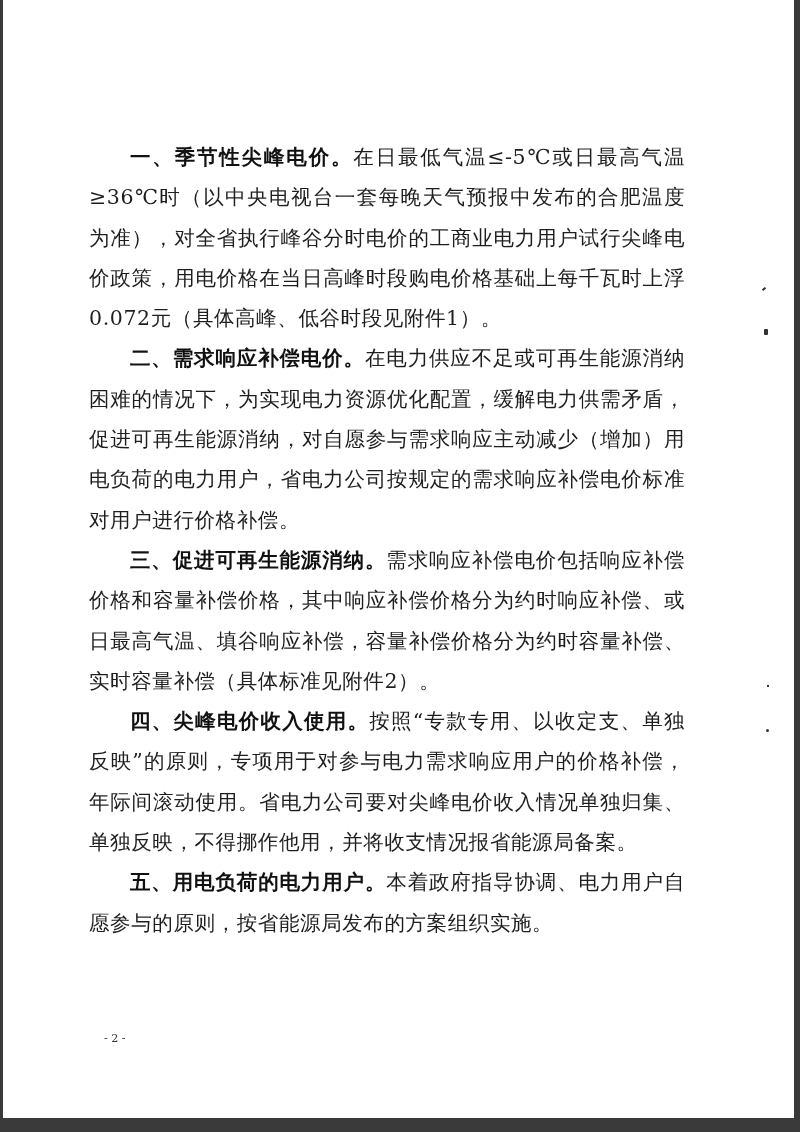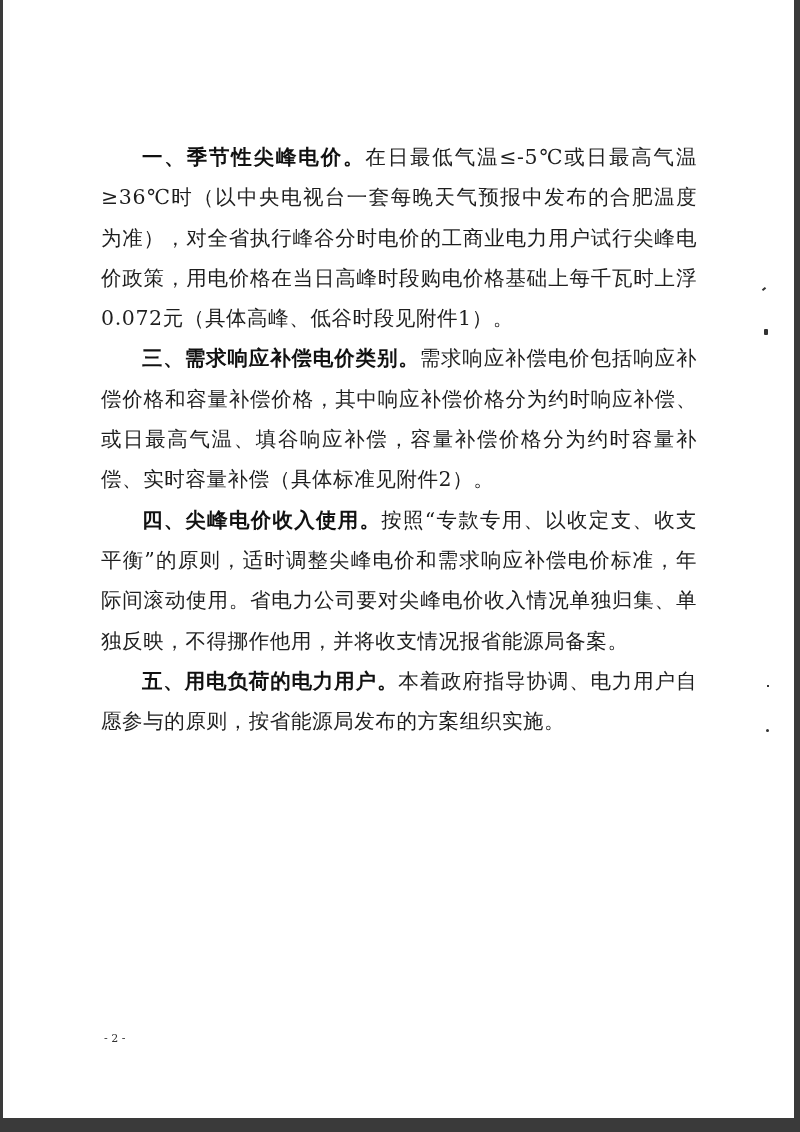--- a/index.html
+++ b/index.html
@@ -11,21 +11,21 @@
     font-family: "DejaVu Serif", "Liberation Serif", serif;
   }
   .page {
     position: absolute;
     left: 3px; top: 0;
     width: 791px; height: 1118px;
     background: #ffffff;
   }
   .content {
     position: absolute;
-    left: 98px; top: 137px;
+    left: 86px; top: 137px;
     width: 596px;
   }
   .para {
     margin: 0;
     font-size: 20.5px;
     line-height: 40.3px;
     color: #1e1e1e;
     text-align: justify;
     text-align-last: left;
     letter-spacing: 0.6px;
@@ -48,22 +48,23 @@
   .speck-2 { left: 761px; top: 329px; width: 4px; height: 6px; border-radius: 1px; }
   .speck-3 { left: 764px; top: 685px; width: 2px; height: 2px; }
   .speck-4 { left: 763px; top: 729px; width: 3px; height: 3px; border-radius: 50%; }
 </style>
 </head>
 <body>
 
 <div class="page">
   <div class="content">
     <p class="para indent"><span class="lead">一、季节性尖峰电价。</span><span>在日最低气温≤-5℃或日最高气温≥36℃时（以中央电视台一套每晚天气预报中发布的合肥温度为准），对全省执行峰谷分时电价的工商业电力用户试行尖峰电价政策，用电价格在当日高峰时段购电价格基础上每千瓦时上浮0.072元（具体高峰、低谷时段见附件1）。</span></p>
-    <p class="para indent"><span class="lead">三、需求响应补偿电价类别。</span><span>需求响应补偿电价包括响应补偿价格和容量补偿价格，其中响应补偿价格分为约时响应补偿、或日最高气温、填谷响应补偿，容量补偿价格分为约时容量补偿、实时容量补偿（具体标准见附件2）。</span></p>
-    <p class="para indent"><span class="lead">四、尖峰电价收入使用。</span><span>按照“专款专用、以收定支、收支平衡”的原则，适时调整尖峰电价和需求响应补偿电价标准，年际间滚动使用。省电力公司要对尖峰电价收入情况单独归集、单独反映，不得挪作他用，并将收支情况报省能源局备案。</span></p>
+    <p class="para indent"><span class="lead">二、需求响应补偿电价。</span><span>在电力供应不足或可再生能源消纳困难的情况下，为实现电力资源优化配置，缓解电力供需矛盾，促进可再生能源消纳，对自愿参与需求响应主动减少（增加）用电负荷的电力用户，省电力公司按规定的需求响应补偿电价标准对用户进行价格补偿。</span></p>
+    <p class="para indent"><span class="lead">三、促进可再生能源消纳。</span><span>需求响应补偿电价包括响应补偿价格和容量补偿价格，其中响应补偿价格分为约时响应补偿、或日最高气温、填谷响应补偿，容量补偿价格分为约时容量补偿、实时容量补偿（具体标准见附件2）。</span></p>
+    <p class="para indent"><span class="lead">四、尖峰电价收入使用。</span><span>按照“专款专用、以收定支、单独反映”的原则，专项用于对参与电力需求响应用户的价格补偿，年际间滚动使用。省电力公司要对尖峰电价收入情况单独归集、单独反映，不得挪作他用，并将收支情况报省能源局备案。</span></p>
     <p class="para indent"><span class="lead">五、用电负荷的电力用户。</span><span>本着政府指导协调、电力用户自愿参与的原则，按省能源局发布的方案组织实施。</span></p>
   </div>
 
   <div class="page-number">- 2 -</div>
 
   <div class="speck speck-1"></div>
   <div class="speck speck-2"></div>
   <div class="speck speck-3"></div>
   <div class="speck speck-4"></div>
 </div>

